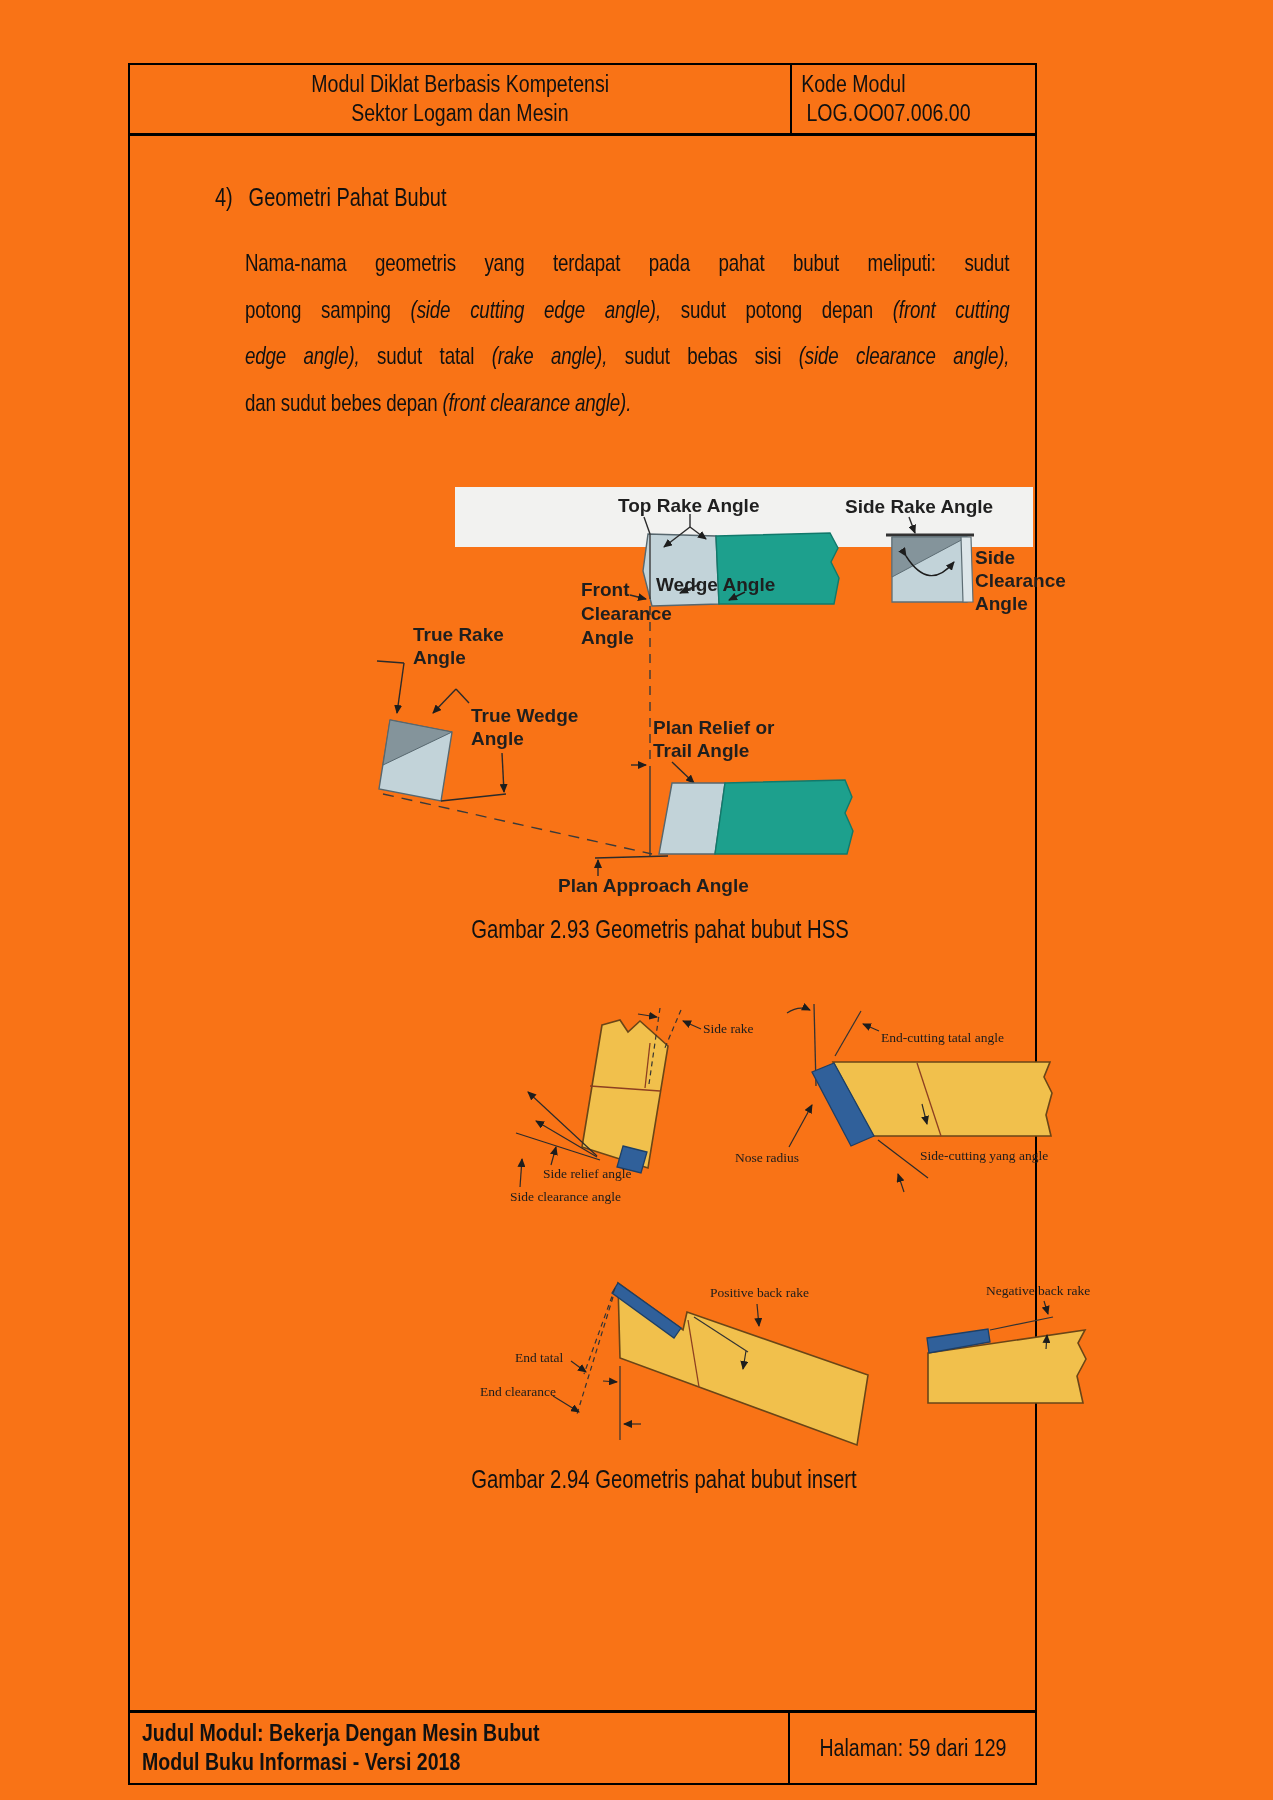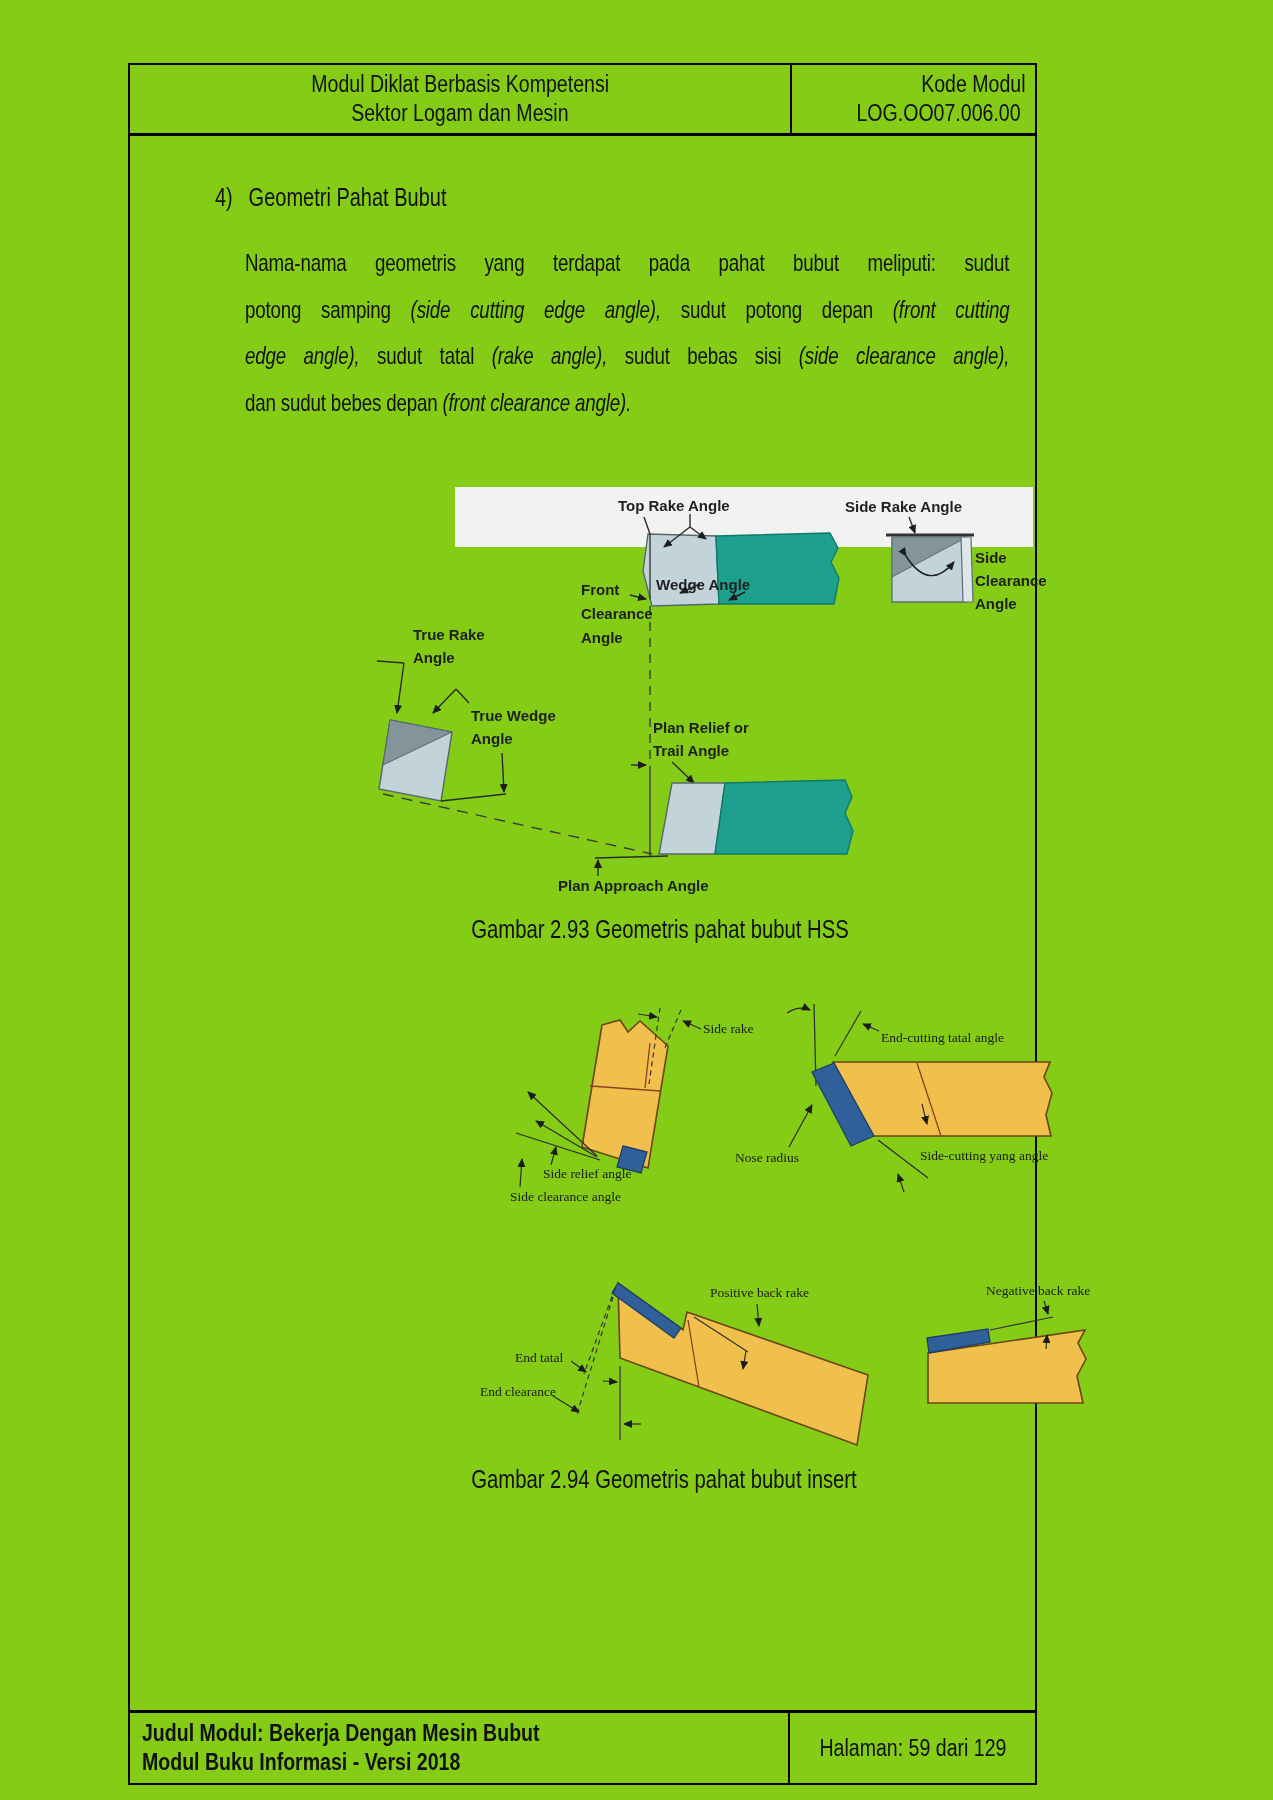--- a/index.html
+++ b/index.html
@@ -1,25 +1,25 @@
 <!DOCTYPE html>
 <html><head>
 <meta charset="utf-8">
 <style>
   html,body{margin:0;padding:0;background:#888;}
-  .page{position:relative;width:1273px;height:1800px;background:#84cc16;margin:0 auto;
+  .page{position:relative;width:1273px;height:1800px;background:#f97316;margin:0 auto;
         font-family:"Liberation Sans",sans-serif;color:#111;overflow:hidden;}
   
   .hbox{position:absolute;left:128px;top:63px;width:905px;height:68px;
         border:2px solid #000;border-bottom:3px solid #000;display:flex;}
   .fbox{position:absolute;left:128px;top:1710px;width:905px;height:70px;
         border:2px solid #000;border-top:3px solid #000;display:flex;}
   .hcell-l{width:660px;border-right:2px solid #000;display:flex;flex-direction:column;
            align-items:center;justify-content:center;}
-  .hcell-r{flex:1;display:flex;flex-direction:column;align-items:flex-end;justify-content:center;}
+  .hcell-r{flex:1;display:flex;flex-direction:column;align-items:flex-start;justify-content:center;}
   .fcell-l{width:660px;border-right:2px solid #000;display:flex;flex-direction:column;
            justify-content:center;padding-left:12px;box-sizing:border-box;font-weight:bold;}
   .fcell-r{flex:1;display:flex;align-items:center;justify-content:center;}
   .hf-text{font-size:23px;line-height:29px;transform:scaleX(0.85);transform-origin:center;white-space:nowrap;}
   .fcell-l .hf-text{transform-origin:left center;}
   
   .cborder{position:absolute;left:128px;top:131px;width:905px;height:1579px;
            border-left:2px solid #000;border-right:2px solid #000;}
   
   .heading{position:absolute;left:215px;top:183px;font-size:25px;white-space:nowrap;
@@ -29,21 +29,21 @@
   .para-inner{width:980px;transform:scaleX(0.78);transform-origin:left top;
               font-size:24px;line-height:46.5px;letter-spacing:-0.2px;}
   .pline{white-space:nowrap;text-align:left;}
   .pline.just{text-align:justify;text-align-last:justify;}
   .it{font-style:italic;}
   
   .caption{position:absolute;font-size:26px;text-align:center;white-space:nowrap;
            transform:scaleX(0.78);transform-origin:center top;}
   
   .fl1{position:absolute;font-family:"Liberation Sans",sans-serif;font-weight:bold;
-       font-size:15px;color:#1f1f1f;white-space:pre-line;line-height:23px;z-index:3;}
+       font-size:19px;color:#1f1f1f;white-space:pre-line;line-height:23px;z-index:3;}
   .fl2{position:absolute;font-family:"Liberation Serif",serif;font-size:13.5px;
        color:#1c1c1c;white-space:nowrap;z-index:3;}
   svg.fig{position:absolute;z-index:2;}
 </style>
 </head>
 <body>
 
 <div class="page">
 
   <div class="hbox">

